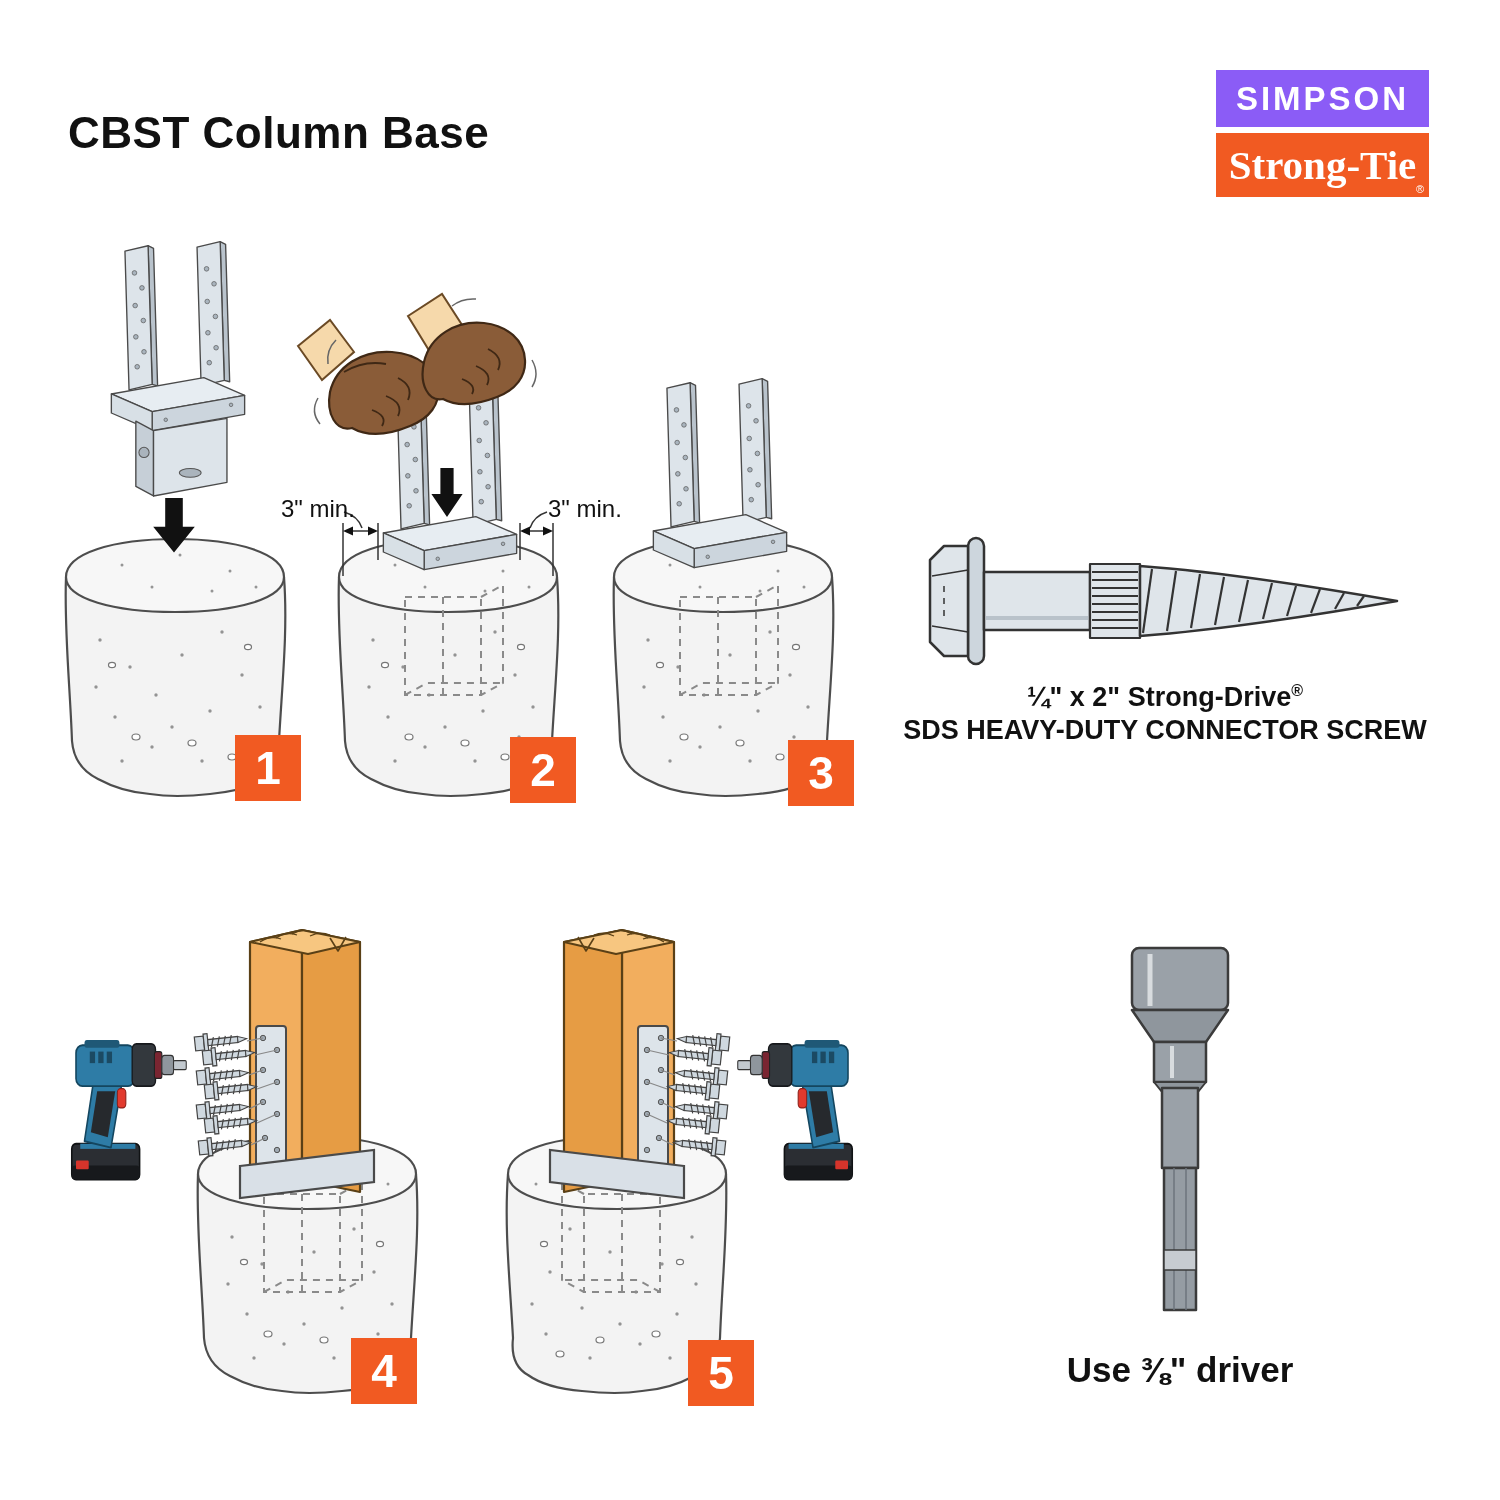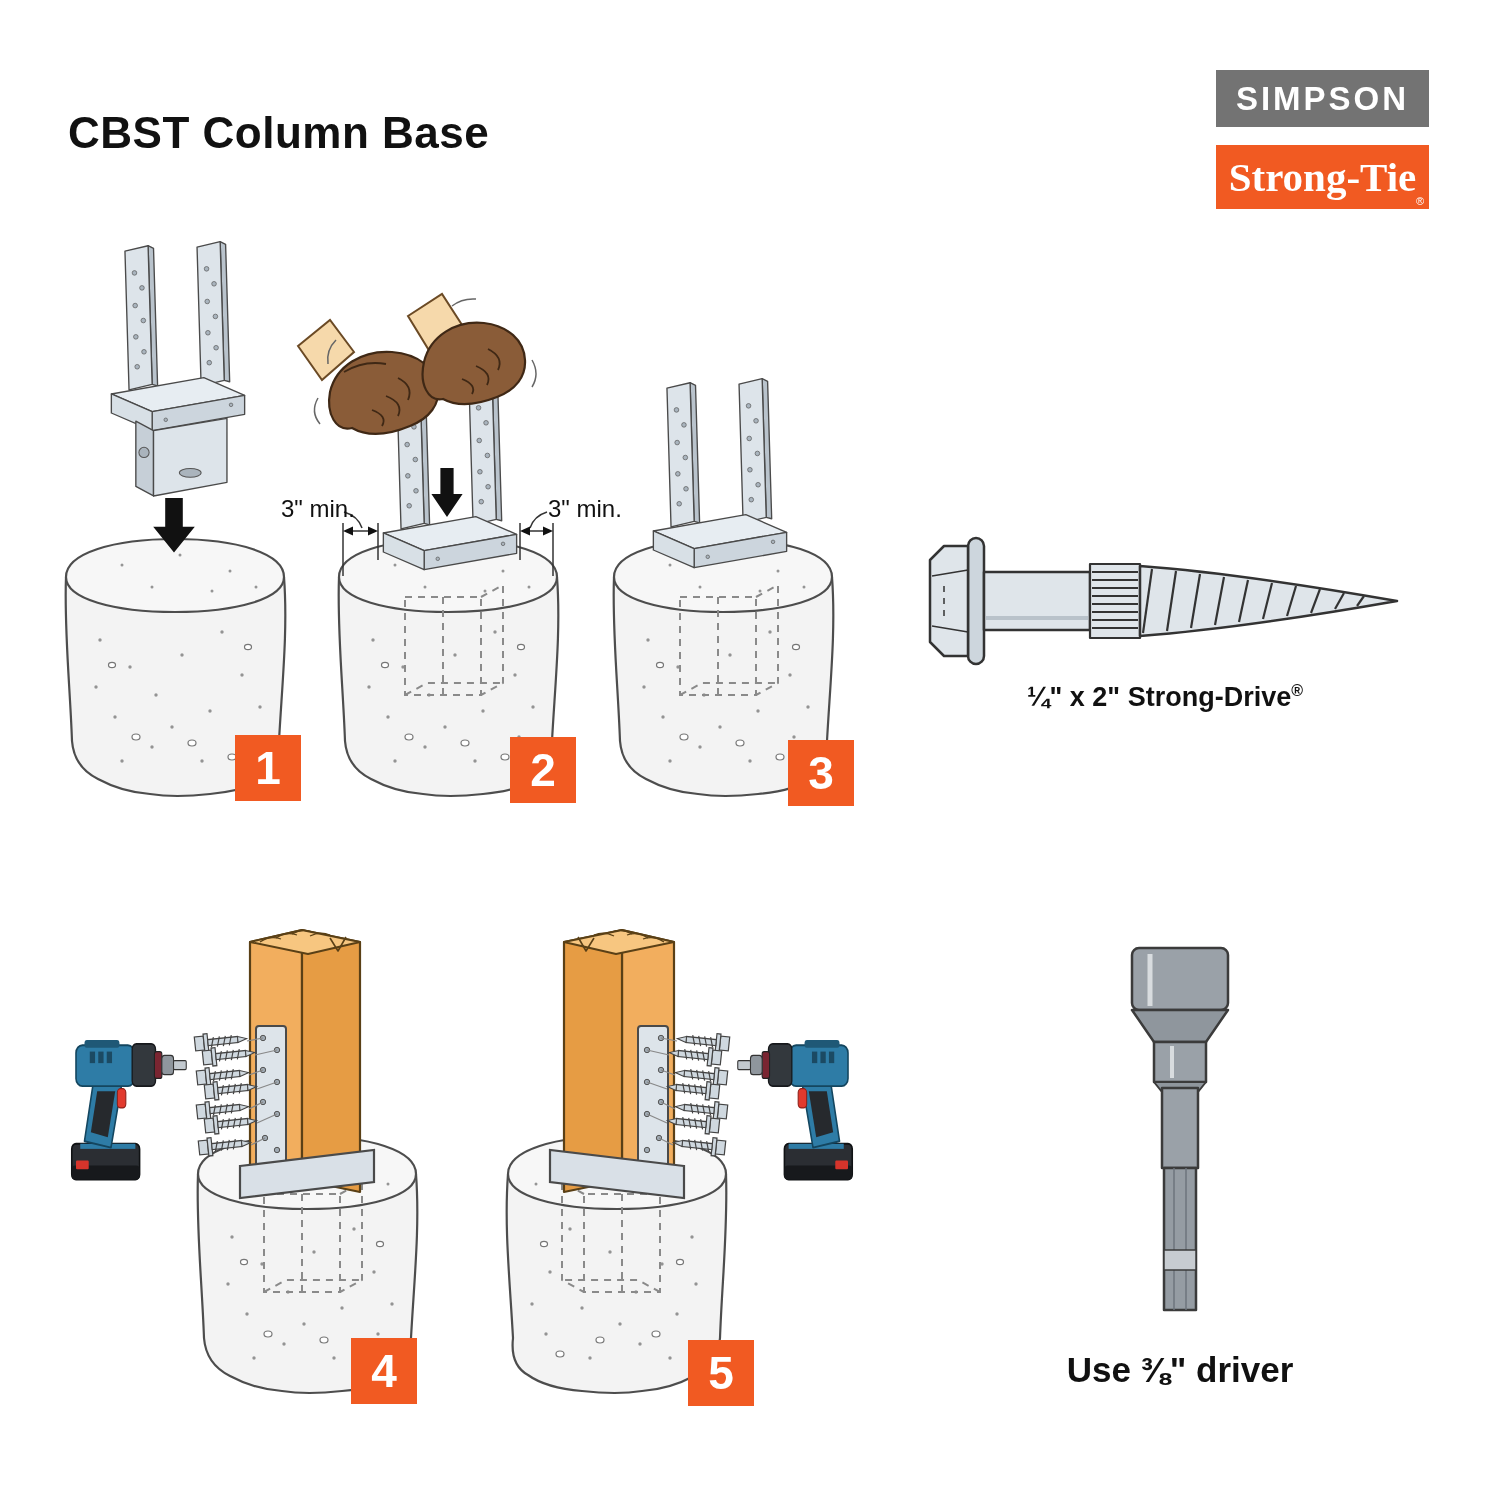--- a/index.html
+++ b/index.html
@@ -2,23 +2,23 @@
 <html><head>
 <meta charset="utf-8">
 <style>
   html,body{margin:0;padding:0;background:#fff;}
   .canvas{position:relative;width:1500px;height:1500px;background:#fff;overflow:hidden;
           font-family:"Liberation Sans",sans-serif;color:#111;}
   .title{position:absolute;left:68px;top:108px;font-size:44px;font-weight:bold;
          letter-spacing:.5px;white-space:nowrap;}
   
   .logo{position:absolute;left:1216px;top:70px;width:213px;}
-  .logo-black{background:#737373;color:#fff;height:57px;display:flex;align-items:center;
+  .logo-black{background:#8b5cf6;color:#fff;height:57px;display:flex;align-items:center;
               justify-content:center;font-size:33px;font-weight:bold;letter-spacing:3px;}
-  .logo-orange{position:relative;background:#f15a22;color:#fff;height:64px;margin-top:18px;
+  .logo-orange{position:relative;background:#f15a22;color:#fff;height:64px;margin-top:6px;
                display:flex;align-items:center;justify-content:center;
                font-family:"Liberation Serif",serif;font-size:41px;font-weight:bold;}
   .logo-orange .reg{position:absolute;right:5px;bottom:2px;font-size:11px;
                     font-family:"Liberation Sans",sans-serif;font-weight:normal;}
   
   .badge{position:absolute;width:66px;height:66px;background:#f15a22;color:#fff;
          display:flex;align-items:center;justify-content:center;
          font-size:46px;font-weight:bold;}
   .b1{left:235px;top:735px;} .b2{left:510px;top:737px;} .b3{left:788px;top:740px;}
   .b4{left:351px;top:1338px;} .b5{left:688px;top:1340px;}
@@ -335,16 +335,17 @@
   <div class="badge b2">2</div>
   <div class="badge b3">3</div>
   <div class="badge b4">4</div>
   <div class="badge b5">5</div>
 
   <div class="dim dimL">3" min.</div>
   <div class="dim dimR">3" min.</div>
 
   <div class="screw-caption">
     <div><span>¼" x 2" Strong-Drive</span><sup>®</sup></div>
+    <div>SDS HEAVY-DUTY CONNECTOR SCREW</div>
   </div>
 
   <div class="driver-caption">Use ⅜" driver</div>
 </div>
 
 </body></html>

